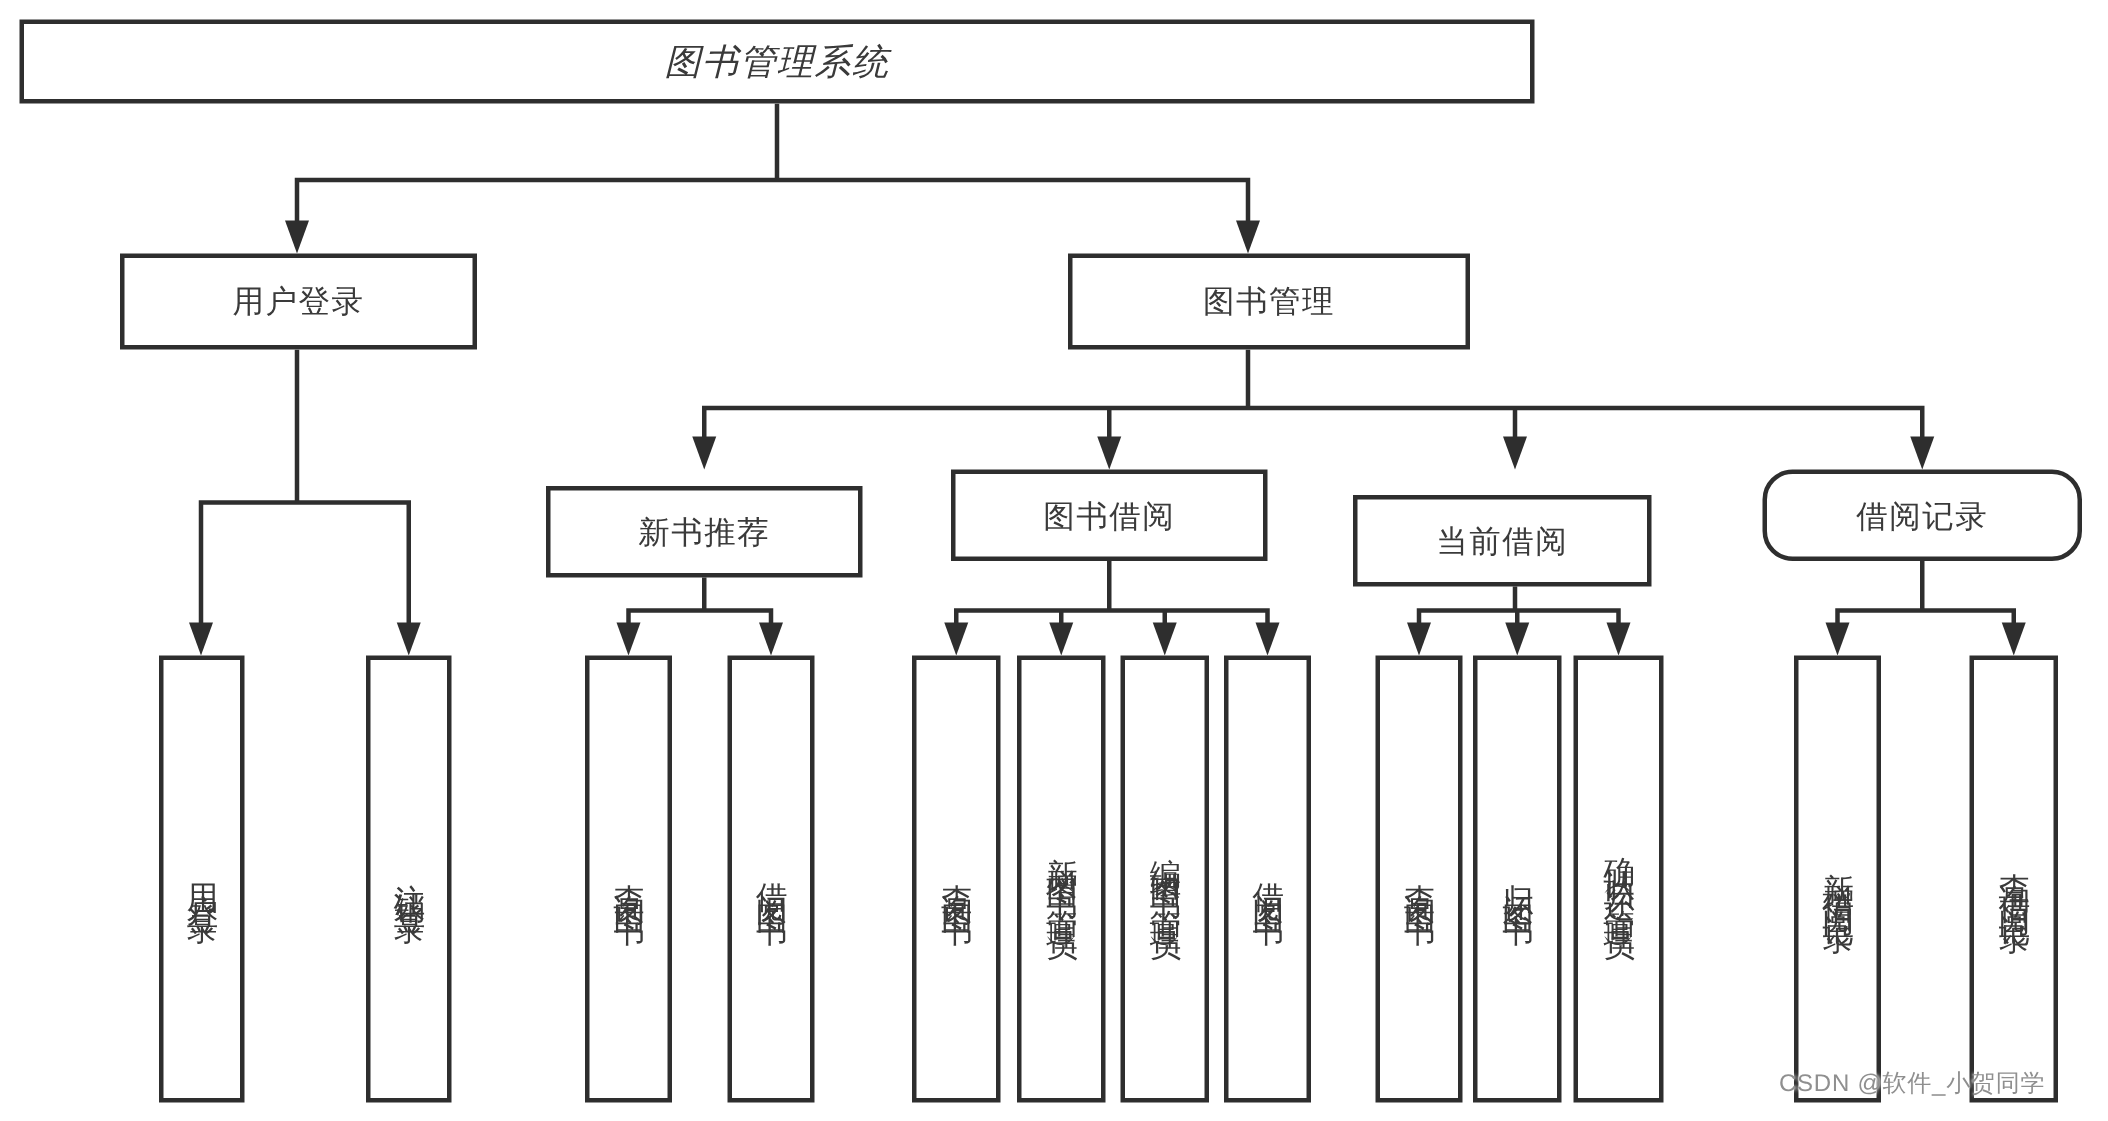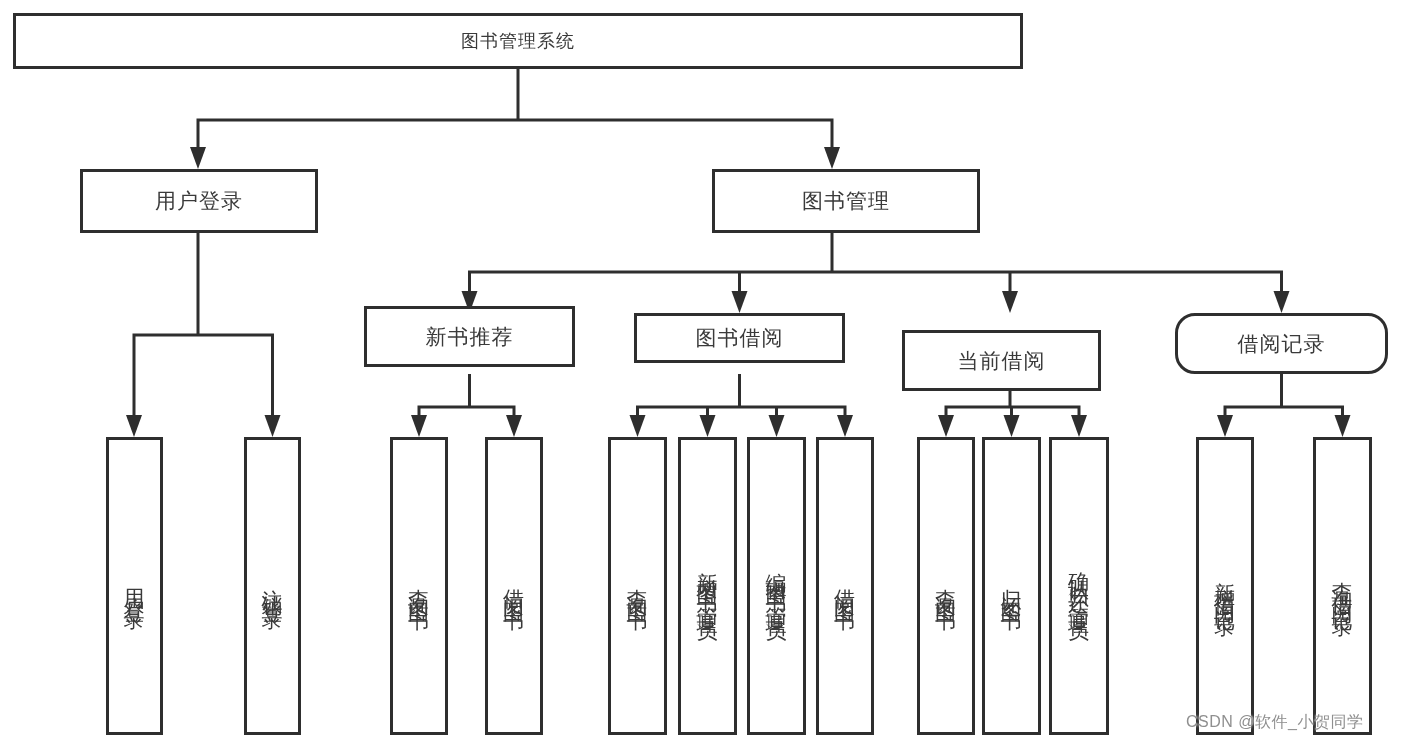--- a/index.html
+++ b/index.html
@@ -31,21 +31,22 @@
     background: #ffffff;
     display: flex;
     align-items: center;
     justify-content: center;
     font-size: 21px;
     letter-spacing: 1px;
     color: #3a3a3a;
     z-index: 2;
   }
   .node.root {
-    font-size: 18px;
+    font-size: 24px;
+    font-style: italic;
   }
   .vnode {
     writing-mode: vertical-rl;
     text-orientation: mixed;
     font-size: 21px;
     letter-spacing: 7px;
     line-height: 1;
   }
   .watermark {
     position: absolute;
@@ -110,22 +111,22 @@
       <polygon points="1225,437 1217,415 1233,415"></polygon>
       <polygon points="1342.5,437 1334.5,415 1350.5,415"></polygon>
     </g>
   </svg>
 
   <div class="node root" style="left:13px; top:13px; width:1010px; height:56px;">图书管理系统</div>
 
   <div class="node" style="left:80px; top:169px; width:238px; height:64px;">用户登录</div>
   <div class="node" style="left:712px; top:169px; width:268px; height:64px;">图书管理</div>
 
-  <div class="node" style="left:364px; top:306px; width:211px; height:61px;">新书推荐</div>
-  <div class="node" style="left:634px; top:313px; width:211px; height:50px;">图书借阅</div>
+  <div class="node" style="left:364px; top:324px; width:211px; height:61px;">新书推荐</div>
+  <div class="node" style="left:634px; top:313px; width:211px; height:61px;">图书借阅</div>
   <div class="node" style="left:902px; top:330px; width:199px; height:61px;">当前借阅</div>
   <div class="node" style="left:1175px; top:313px; width:213px; height:61px;border-radius:20px;">借阅记录</div>
 
   <div class="node vnode" style="left:106px; top:437px; width:57px; height:298px;">用户登录</div>
   <div class="node vnode" style="left:244px; top:437px; width:57px; height:298px;">注销登录</div>
 
   <div class="node vnode" style="left:390px; top:437px; width:58px; height:298px;">查询图书</div>
   <div class="node vnode" style="left:485px; top:437px; width:58px; height:298px;">借阅图书</div>
 
   <div class="node vnode" style="left:608px; top:437px; width:59px; height:298px;">查询图书</div>

